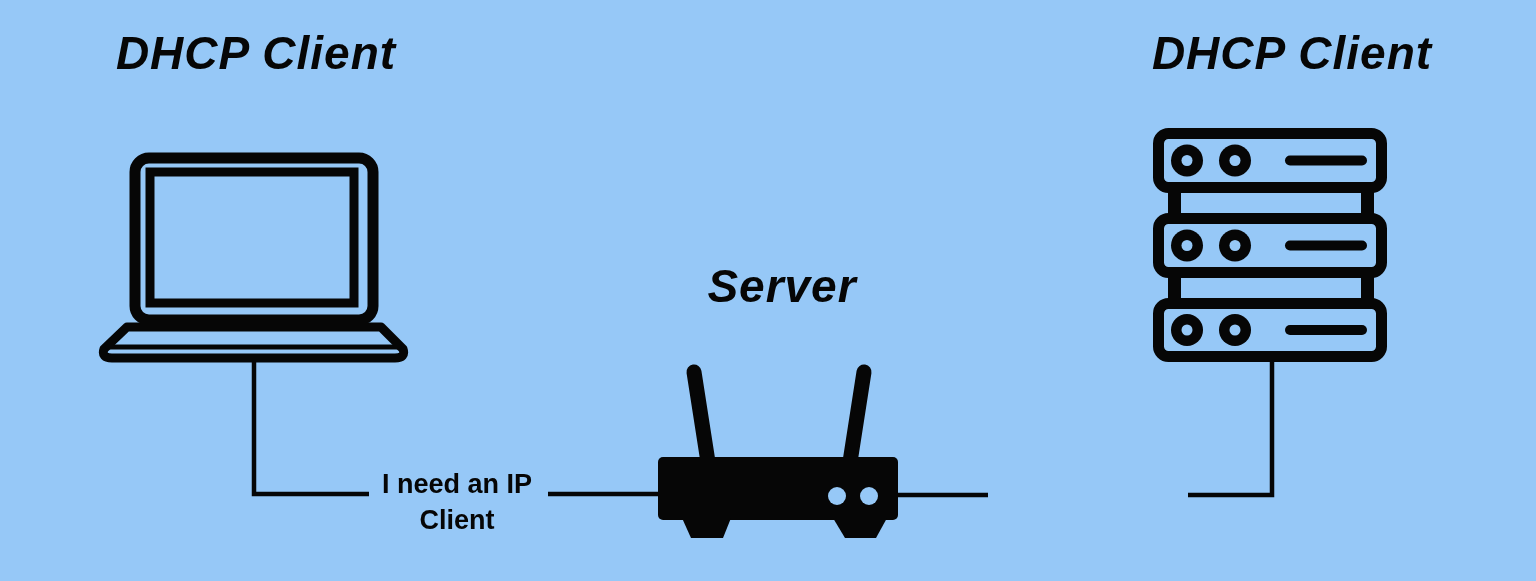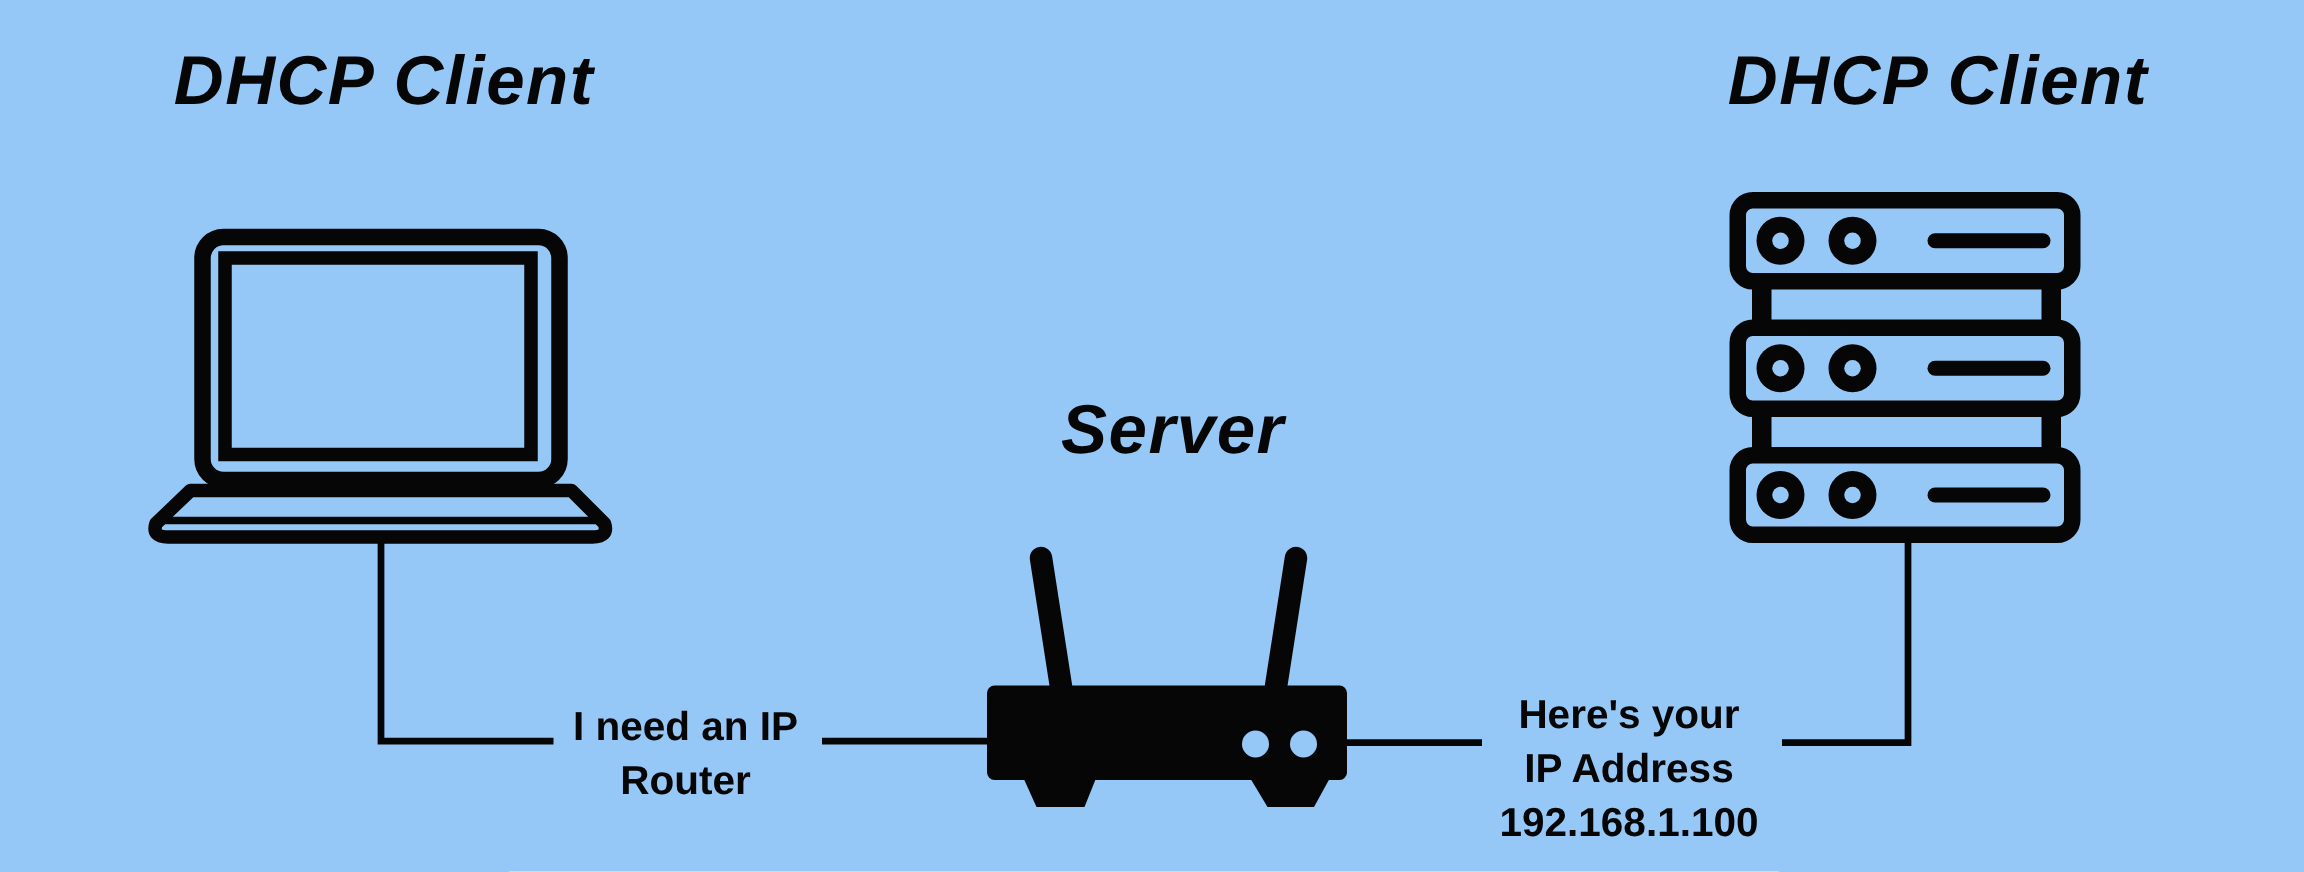--- a/index.html
+++ b/index.html
@@ -94,22 +94,17 @@
   </svg>
 
   <div class="title" style="left:56px; top:30px; width:400px;">DHCP Client</div>
 
   <div class="title" style="left:632px; top:263px; width:300px;">Server</div>
 
   <div class="title" style="left:1092px; top:30px; width:400px;">DHCP Client</div>
 
   <div class="msg" style="left:332px; top:466px; width:250px;">
     <div>I need an IP</div>
-    <div>Router</div>
+    <div>Client</div>
   </div>
 
-  <div class="msg" style="left:961px; top:458px; width:250px;">
-    <div>Here's your</div>
-    <div>IP Address</div>
-    <div>192.168.1.100</div>
-  </div>
 
 </div>
 
 </body></html>

